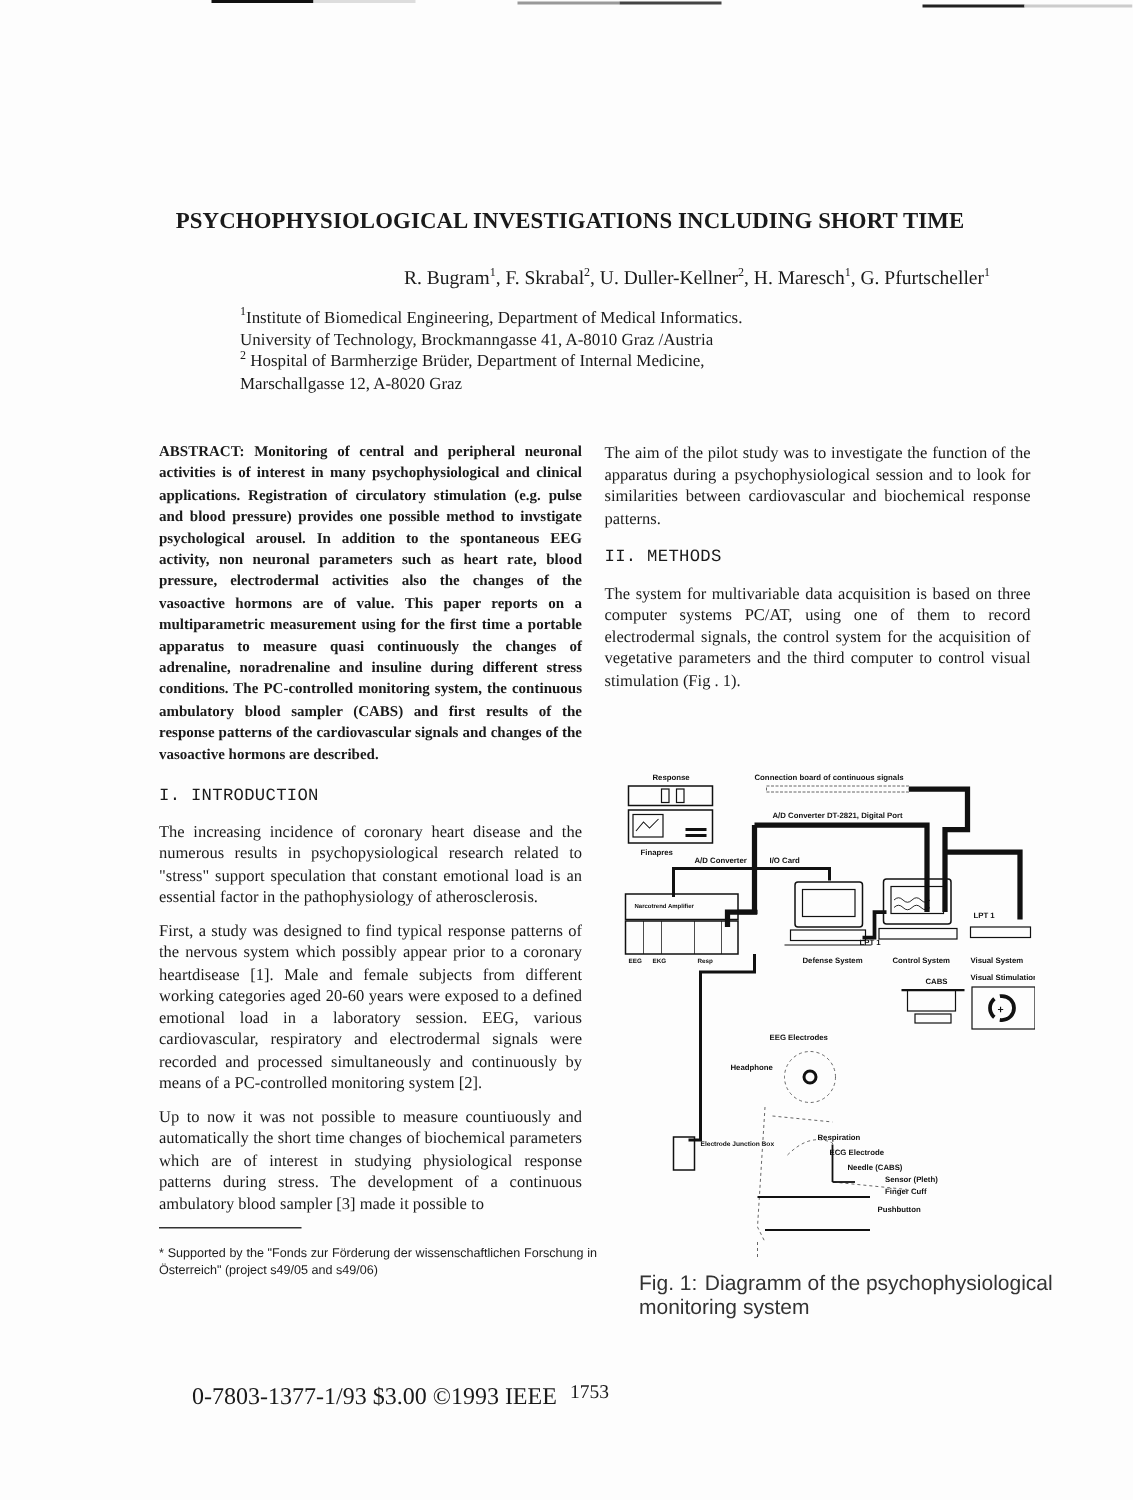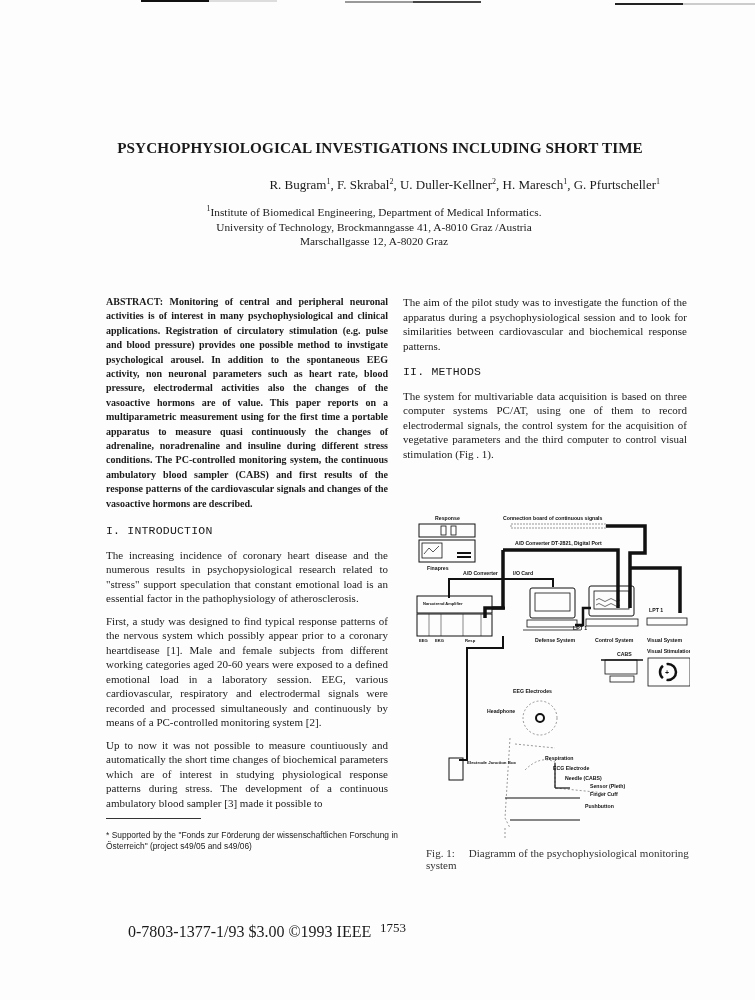--- a/index.html
+++ b/index.html
@@ -10,41 +10,41 @@
   .scanbar { position: absolute; top: 0; height: 2px; }
   .title {
     position: absolute; left: 100px; width: 560px; top: 138px; text-align: center;
     font-weight: bold; font-size: 15.2px; line-height: 20px; letter-spacing: 0.1px;
   }
   .authors {
     position: absolute; left: 100px; width: 560px; top: 177px; text-align: right;
     font-size: 13px;
   }
   .affil {
-    position: absolute; left: 149px; width: 450px; top: 205px; text-align: center;
+    position: absolute; left: 160px; width: 450px; top: 205px; text-align: left;
     font-size: 11.3px; line-height: 14.5px;
   }
   sup { font-size: 8px; vertical-align: super; line-height: 0; }
   .col { position: absolute; font-size: 11px; line-height: 14.5px; text-align: justify; }
   .col p { margin: 0 0 8px 0; }
   .abstract { left: 106px; top: 295px; width: 282px; font-weight: bold; font-size: 10px; line-height: 14.4px; }
   .left-col { left: 106px; top: 512px; width: 282px; }
   .right-col { left: 403px; top: 295px; width: 284px; }
   .heading { font-size: 11.5px; margin: 12px 0 9px 0; letter-spacing: 0.2px; font-family: Liberation Mono, monospace; }
   .footnote-rule { position: absolute; left: 106px; top: 818px; width: 95px; border-top: 1px solid #333; }
   .footnote {
     position: absolute; left: 106px; top: 830px; width: 292px;
     font-family: "Liberation Sans", "DejaVu Sans", sans-serif; font-size: 8.4px; line-height: 11px; text-align: justify;
   }
   .pub-id { position: absolute; left: 128px; top: 923px; font-size: 16px; }
   .page-num { position: absolute; left: 380px; top: 920px; font-size: 13px; }
   .figure { position: absolute; left: 405px; top: 508px; width: 285px; height: 330px; }
   .fig-caption {
     position: absolute; left: 426px; top: 847px; width: 280px;
-    font-family: Liberation Serif, serif; font-size: 11px; color: #333;
+    font-family: Liberation Sans, sans-serif; font-size: 14px; color: #333;
   }
   .fig-caption .lbl { display: inline-block; width: 40px; }
   .dlabel { font-family: "Liberation Sans", "DejaVu Sans", sans-serif; font-size: 5.2px; fill: #111; font-weight: bold; }
 </style>
 </head>
 <body>
 
 <div class="scanbar" style="left:141px;width:68px;background:#111;"></div>
 <div class="scanbar" style="left:209px;width:68px;background:#ddd;"></div>
 <div class="scanbar" style="left:345px;width:68px;background:#999;top:1px;"></div>
@@ -60,20 +60,21 @@
   <span><span>R. Bugram</span><sup>1</sup></span>,
   <span><span>F. Skrabal</span><sup>2</sup></span>,
   <span><span>U. Duller-Kellner</span><sup>2</sup></span>,
   <span><span>H. Maresch</span><sup>1</sup></span>,
   <span><span>G. Pfurtscheller</span><sup>1</sup></span>
 </div>
 
 <div class="affil">
   <div><sup>1</sup><span>Institute of Biomedical Engineering, Department of Medical Informatics.</span></div>
   <div>University of Technology, Brockmanngasse 41, A-8010 Graz /Austria</div>
+  <div><sup>2</sup> <span>Hospital of Barmherzige Brüder, Department of Internal Medicine,</span></div>
   <div>Marschallgasse 12, A-8020 Graz</div>
 </div>
 
 <div class="col abstract">ABSTRACT: Monitoring of central and peripheral neuronal activities is of interest in many psychophysiological and clinical applications. Registration of circulatory stimulation (e.g. pulse and blood pressure) provides one possible method to invstigate psychological arousel. In addition to the spontaneous EEG activity, non neuronal parameters such as heart rate, blood pressure, electrodermal activities also the changes of the vasoactive hormons are of value. This paper reports on a multiparametric measurement using for the first time a portable apparatus to measure quasi continuously the changes of adrenaline, noradrenaline and insuline during different stress conditions. The PC-controlled monitoring system, the continuous ambulatory blood sampler (CABS) and first results of the response patterns of the cardiovascular signals and changes of the vasoactive hormons are described.</div>
 
 <div class="col left-col">
   <div class="heading">I. INTRODUCTION</div>
   <p>The increasing incidence of coronary heart disease and the numerous results in psychopysiological research related to "stress" support speculation that constant emotional load is an essential factor in the pathophysiology of atherosclerosis.</p>
   <p>First, a study was designed to find typical response patterns of the nervous system which possibly appear prior to a coronary heartdisease [1]. Male and female subjects from different working categories aged 20-60 years were exposed to a defined emotional load in a laboratory session. EEG, various cardiovascular, respiratory and electrodermal signals were recorded and processed simultaneously and continuously by means of a PC-controlled monitoring system [2].</p>
   <p>Up to now it was not possible to measure countiuously and automatically the short time changes of biochemical parameters which are of interest in studying physiological response patterns during stress. The development of a continuous ambulatory blood sampler [3] made it possible to</p>

